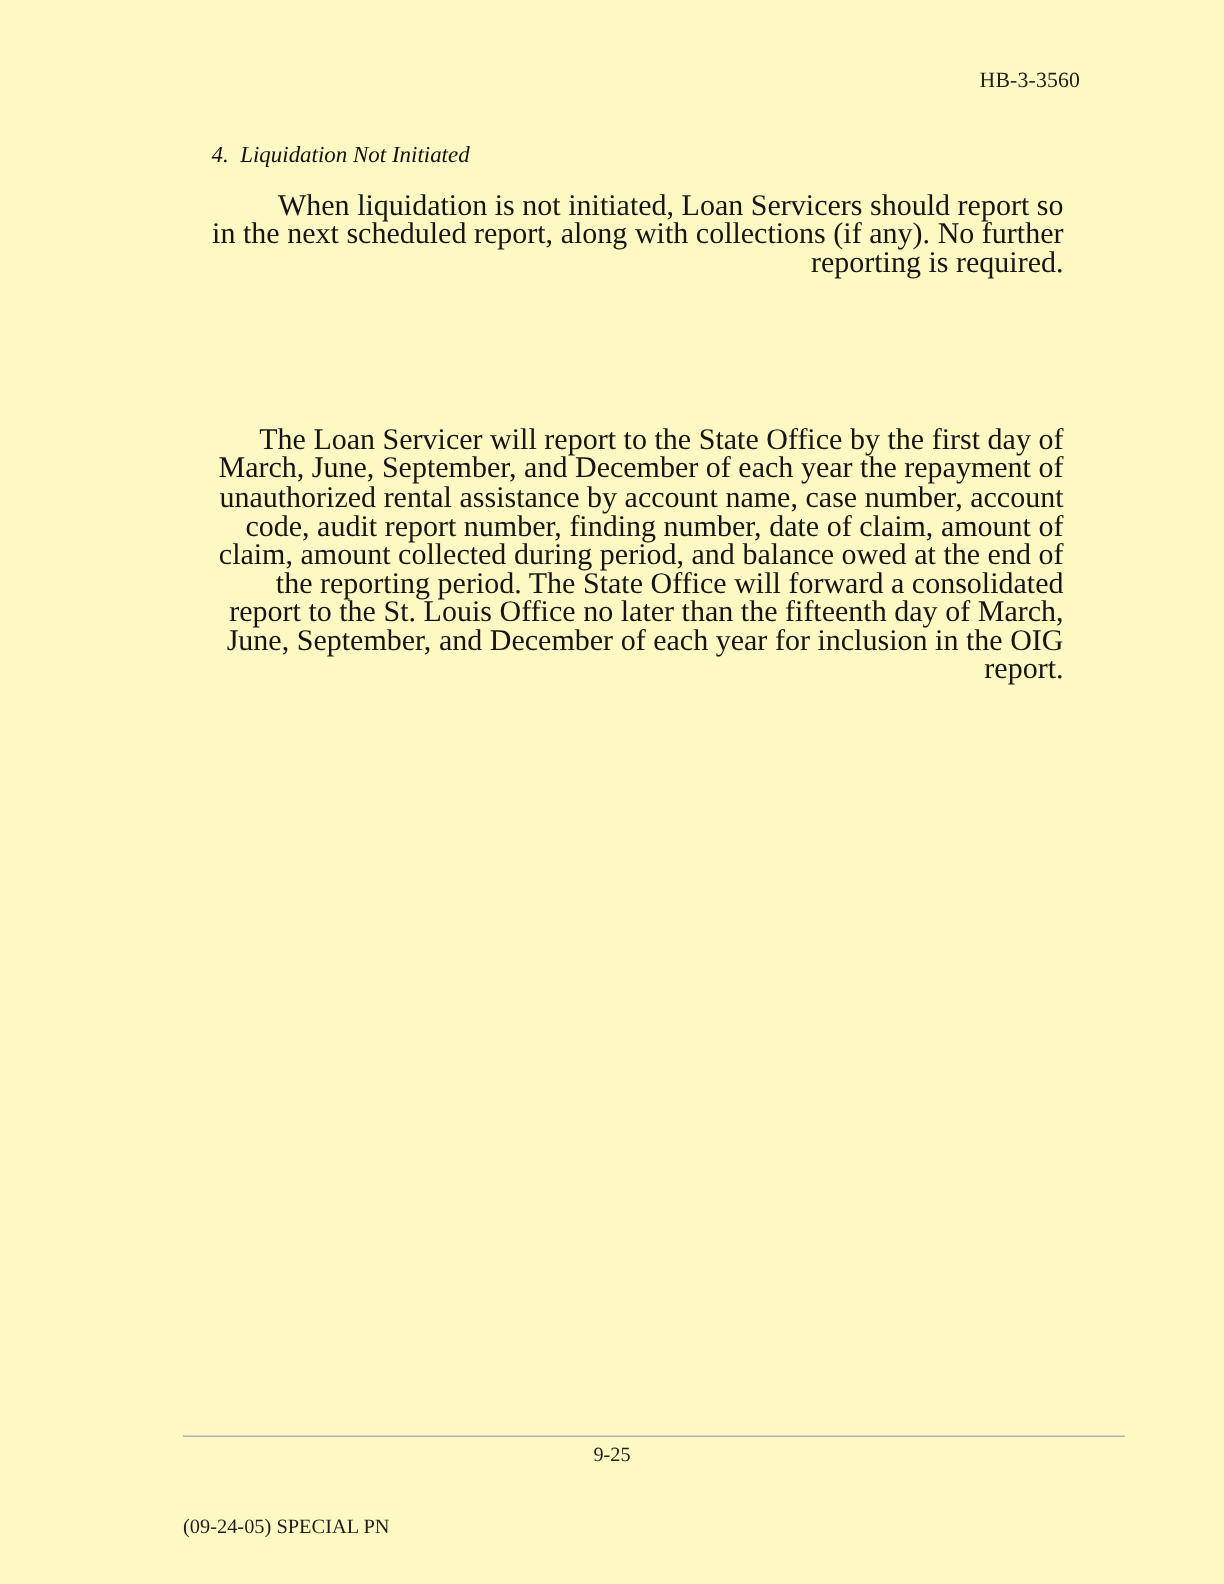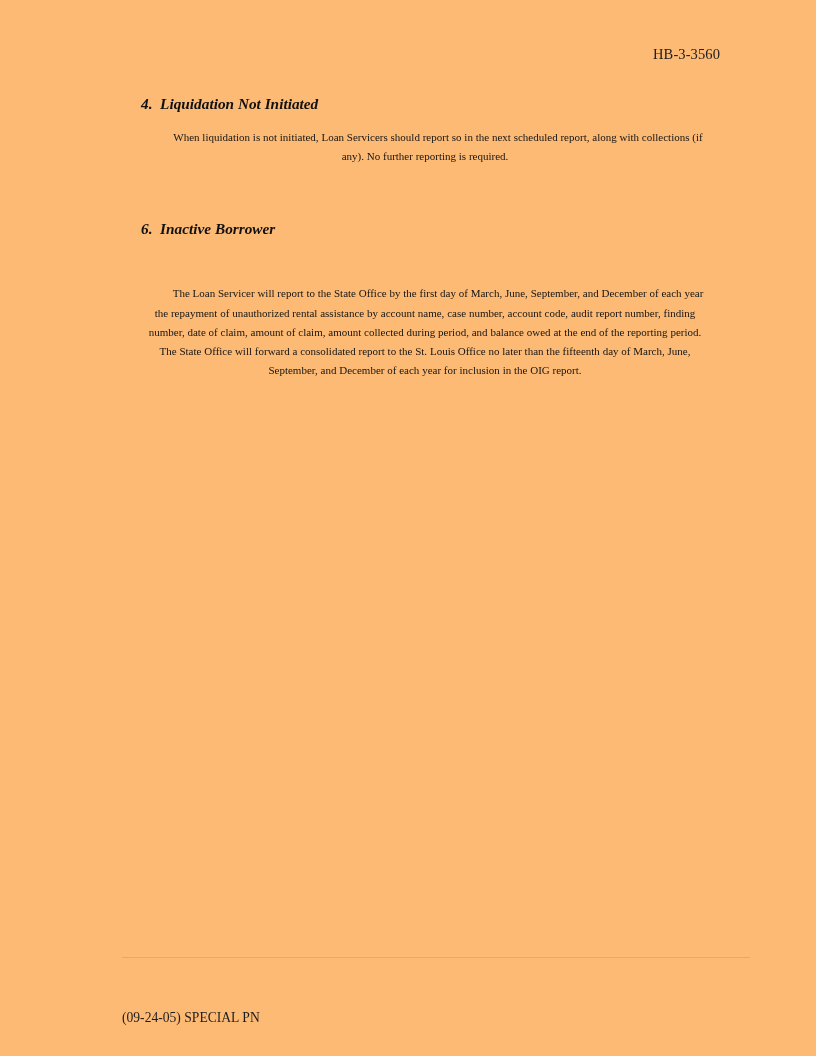--- a/index.html
+++ b/index.html
@@ -5,21 +5,21 @@
 <style>
   html, body {
     margin: 0;
     padding: 0;
     background: #ffffff;
   }
   .page {
     position: relative;
     width: 816px;
     height: 1056px;
-    background: #fdba74;
+    background: #fef9c3;
     font-family: "Liberation Serif", "DejaVu Serif", serif;
     color: #1a1a1a;
     overflow: hidden;
     box-sizing: border-box;
   }
 
   
   .doc-header {
     position: absolute;
     top: 46px;
@@ -33,38 +33,38 @@
   
   .content {
     position: absolute;
     top: 94px;
     left: 141px;
     width: 568px;
   }
 
   .section-heading {
     font-size: 15.3px;
-    font-weight: bold;
+    font-weight: normal;
     font-style: italic;
     color: #111111;
     margin: 0;
     line-height: 1.25;
     white-space: pre;
   }
 
   .section-heading.plain {
     font-style: normal;
   }
 
   .body-par {
-    font-size: 11px;
+    font-size: 20px;
     line-height: 19.1px;
     margin: 0;
     color: #151515;
-    text-align: center;
+    text-align: right;
     text-indent: 26px;
     word-spacing: 0.05px;
   }
 
   
   .gap-after-heading { height: 15px; }
   .gap-after-par     { height: 19px; }
   .gap-before-d      { height: 16px; }
 
   
@@ -105,30 +105,30 @@
   <div class="content">
 
     <h3 class="section-heading">4.  Liquidation Not Initiated</h3>
     <div class="gap-after-heading"></div>
     <p class="body-par">When liquidation is not initiated, Loan Servicers should report so in the next scheduled report, along with collections (if any).  No further reporting is required.</p>
     <div class="gap-after-par"></div>
 
     <div class="gap-after-heading"></div>
     <div class="gap-after-par"></div>
 
-    <h3 class="section-heading">6.  Inactive Borrower</h3>
     <div class="gap-after-heading"></div>
     <div class="gap-before-d"></div>
 
     <div class="gap-after-heading"></div>
     <p class="body-par">The Loan Servicer will report to the State Office by the first day of March, June, September, and December of each year the repayment of unauthorized rental assistance by account name, case number, account code, audit report number, finding number, date of claim, amount of claim, amount collected during period, and balance owed at the end of the reporting period.  The State Office will forward a consolidated report to the St. Louis Office no later than the fifteenth day of March, June, September, and December of each year for inclusion in the OIG report.</p>
 
   </div>
 
   <div class="footer-rule"></div>
 
+  <div class="page-number">9-25</div>
 
   <div class="footer-lines">
     <div>(09-24-05) SPECIAL PN</div>
     
   </div>
 
 </div>
 
 </body></html>

